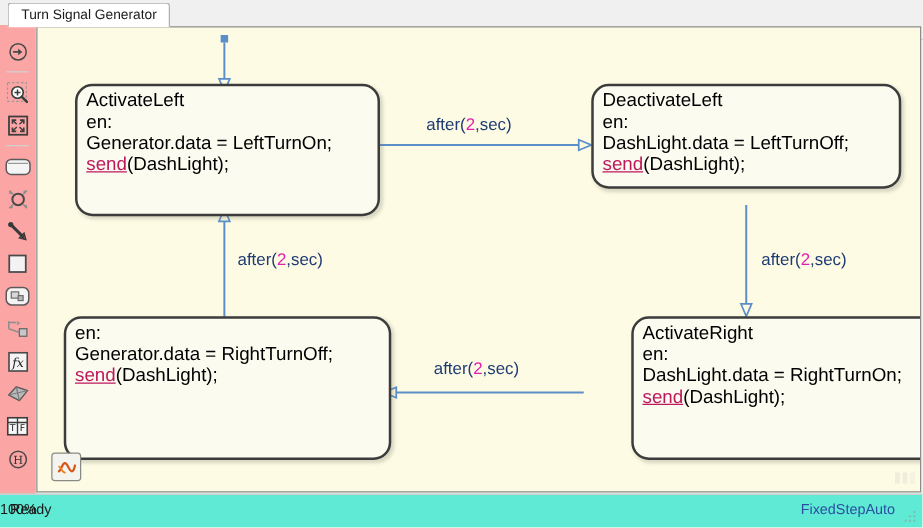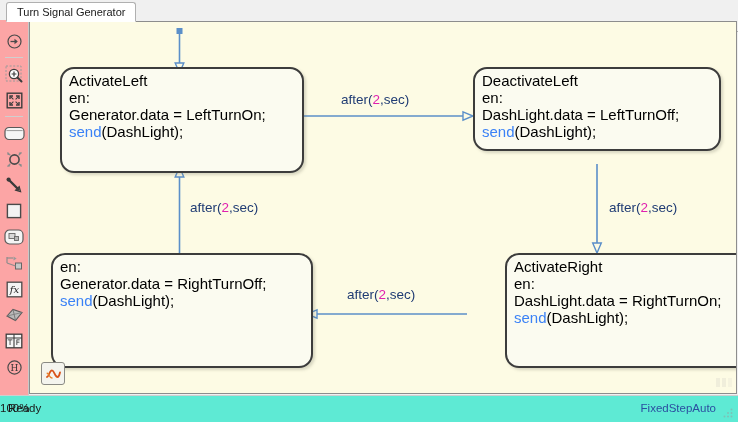--- a/index.html
+++ b/index.html
@@ -64,21 +64,21 @@
     box-sizing:border-box;
     box-shadow:2px 2px 3px rgba(120,120,100,0.28);
     overflow:hidden;
   }
   .state .txt{
     position:absolute;left:7px;top:3px;right:4px;
     font-size:15px;line-height:17px;color:#000000;
     white-space:nowrap;
   }
   .state .txt div{white-space:nowrap;}
-  .kw{color:#3b82f6;}
+  .kw{color:#be185d;text-decoration:underline;}
 
   
   .tlabel{
     position:absolute;font-size:13.5px;color:#1f3b73;white-space:nowrap;
   }
   .tlabel .num{color:#e020b0;}
 
   
   .conn{position:absolute;left:0;top:0;width:706px;height:371px;pointer-events:none;}
 

